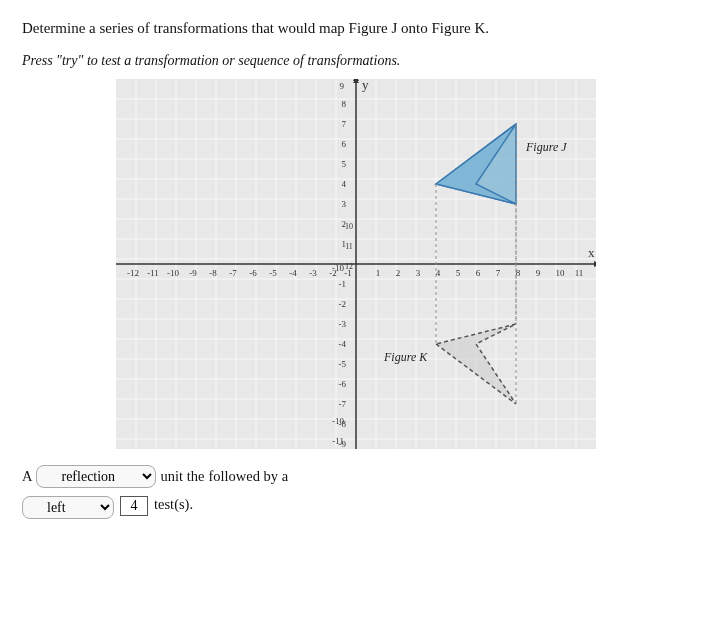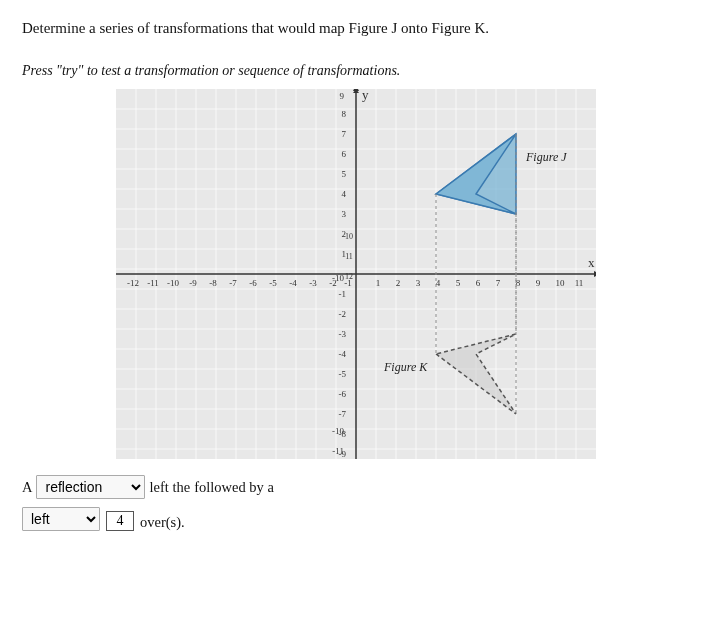--- a/index.html
+++ b/index.html
@@ -6,21 +6,21 @@
     body {
       font-family: Georgia, 'Times New Roman', serif;
       background: #fff;
       width: 711px;
       min-height: 623px;
       padding: 18px 22px 18px 22px;
       color: #111;
     }
     .title {
       font-size: 15px;
-      margin-bottom: 24px;
+      margin-bottom: 14px;
       line-height: 1.4;
     }
     .subtitle {
       font-size: 14px;
       margin-bottom: 10px;
       font-style: italic;
     }
     .graph-area {
       display: flex;
       justify-content: center;
@@ -33,33 +33,33 @@
     .controls-row {
       display: flex;
       align-items: center;
       flex-wrap: wrap;
       gap: 4px;
       margin-bottom: 8px;
       font-size: 14.5px;
     }
     .controls-row2 {
       display: flex;
-      align-items: flex-end;
+      align-items: flex-start;
       gap: 6px;
       font-size: 14.5px;
     }
     select.dropdown {
       border: 1px solid #aaa;
-      border-radius: 1px;
-      padding: 2px 18px 2px 4px;
+      border-radius: 8px;
+      padding: 2px 18px 2px 20px;
       font-size: 14px;
       background: #f8f8f8;
       appearance: auto;
       cursor: pointer;
-      font-family: Liberation Sans, sans-serif;
+      font-family: Liberation Serif, serif;
     }
     .unit-input {
       border: 1px solid #555;
       width: 28px;
       text-align: center;
       font-size: 14px;
       padding: 1px 3px;
       font-family: Georgia, serif;
     }
     .label-text {
@@ -223,31 +223,31 @@
 <div class="controls-row">
   <span class="label-text">A</span>
 
   <select class="dropdown">
     <option>reflection</option>
     <option>rotation</option>
     <option>translation</option>
     <option>dilation</option>
   </select>
 
-  <span class="label-text">left the</span>
+  <span class="label-text">unit the</span>
 
 
   <span class="label-text">followed by a</span>
 
 </div>
 
 <div class="controls-row2">
   <select class="dropdown">
     <option>left</option>
     <option>right</option>
     <option>up</option>
     <option>down</option>
   </select>
 
   <input class="unit-input" type="text" value="4" style="">
 
-  <span class="label-text">over(s).</span>
+  <span class="label-text">test(s).</span>
 </div>
 
 </body></html>

